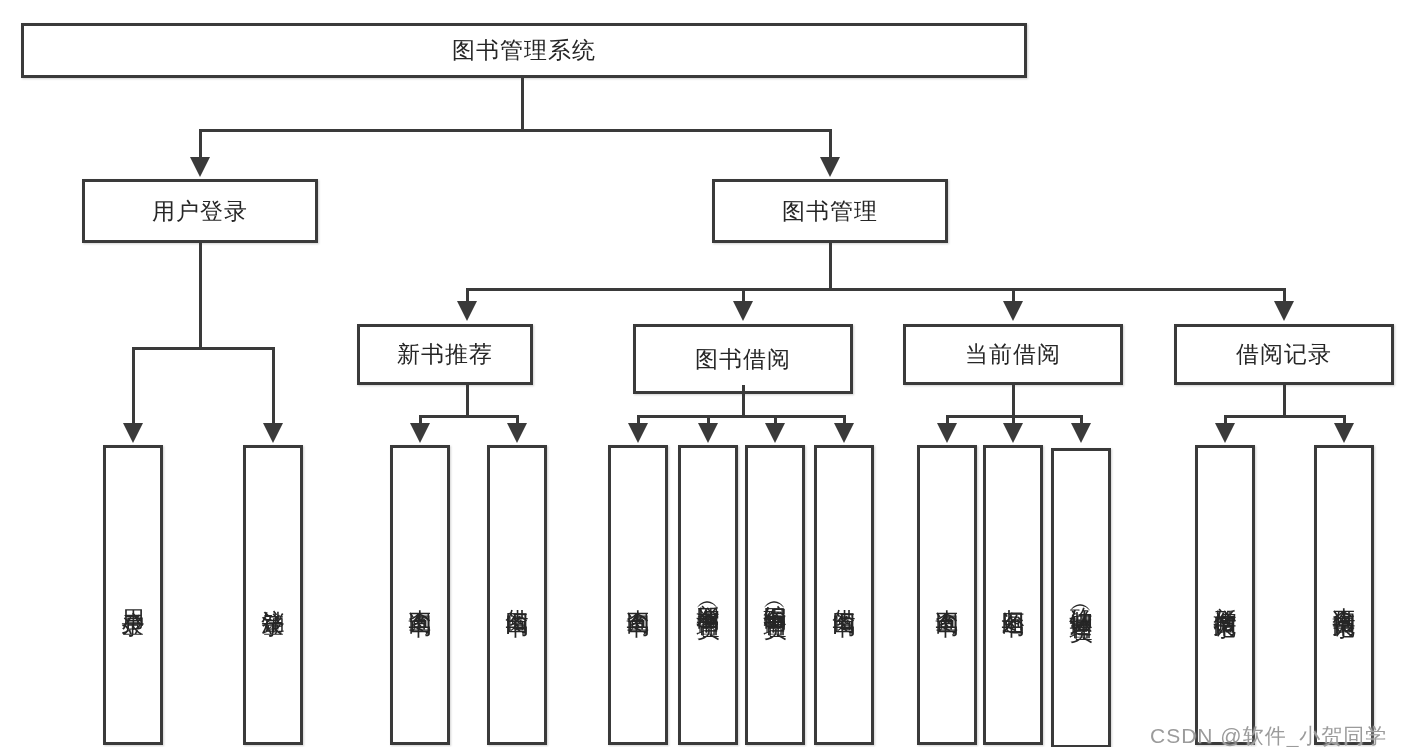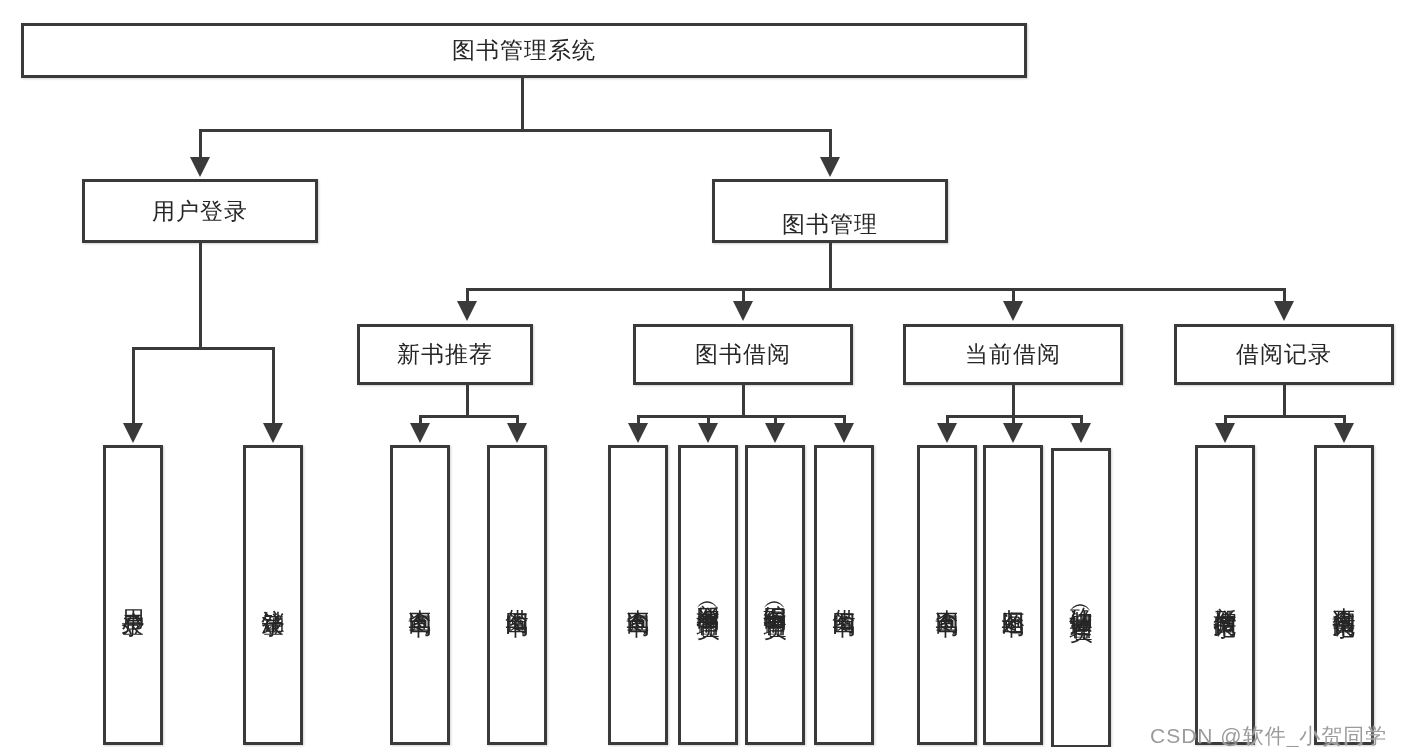--- a/index.html
+++ b/index.html
@@ -70,21 +70,21 @@
   <div class="ln" style="left:521px;top:68px;width:3px;height:52px;"></div>
   <div class="ln" style="left:199px;top:119px;width:633px;height:3px;"></div>
   <div class="ln" style="left:199px;top:119px;width:3px;height:32px;"></div>
   <div class="ln" style="left:829px;top:119px;width:3px;height:32px;"></div>
   <div class="arr" style="left:190px;top:147px;"></div>
   <div class="arr" style="left:820px;top:147px;"></div>
 
   <div class="node" style="left:82px;top:169px;width:236px;height:64px;">
     <span>用户登录</span>
   </div>
-  <div class="node" style="left:712px;top:169px;width:236px;height:64px;align-items:flex-end;">
+  <div class="node" style="left:712px;top:169px;width:236px;height:64px;">
     <span>图书管理</span>
   </div>
 
   <div class="ln" style="left:199px;top:233px;width:3px;height:104px;"></div>
   <div class="ln" style="left:132px;top:337px;width:143px;height:3px;"></div>
   <div class="ln" style="left:132px;top:337px;width:3px;height:78px;"></div>
   <div class="ln" style="left:272px;top:337px;width:3px;height:78px;"></div>
   <div class="arr" style="left:123px;top:413px;"></div>
   <div class="arr" style="left:263px;top:413px;"></div>
 
@@ -95,21 +95,21 @@
   <div class="ln" style="left:1012px;top:278px;width:3px;height:15px;"></div>
   <div class="ln" style="left:1283px;top:278px;width:3px;height:15px;"></div>
   <div class="arr" style="left:457px;top:291px;"></div>
   <div class="arr" style="left:733px;top:291px;"></div>
   <div class="arr" style="left:1003px;top:291px;"></div>
   <div class="arr" style="left:1274px;top:291px;"></div>
 
   <div class="node" style="left:357px;top:314px;width:176px;height:61px;">
     <span>新书推荐</span>
   </div>
-  <div class="node" style="left:633px;top:314px;width:220px;height:61px;">
+  <div class="node" style="left:633px;top:314px;width:220px;height:70px;">
     <span>图书借阅</span>
   </div>
   <div class="node" style="left:903px;top:314px;width:220px;height:61px;">
     <span>当前借阅</span>
   </div>
   <div class="node" style="left:1174px;top:314px;width:220px;height:61px;">
     <span>借阅记录</span>
   </div>
 
   <div class="ln" style="left:466px;top:375px;width:3px;height:32px;"></div>

